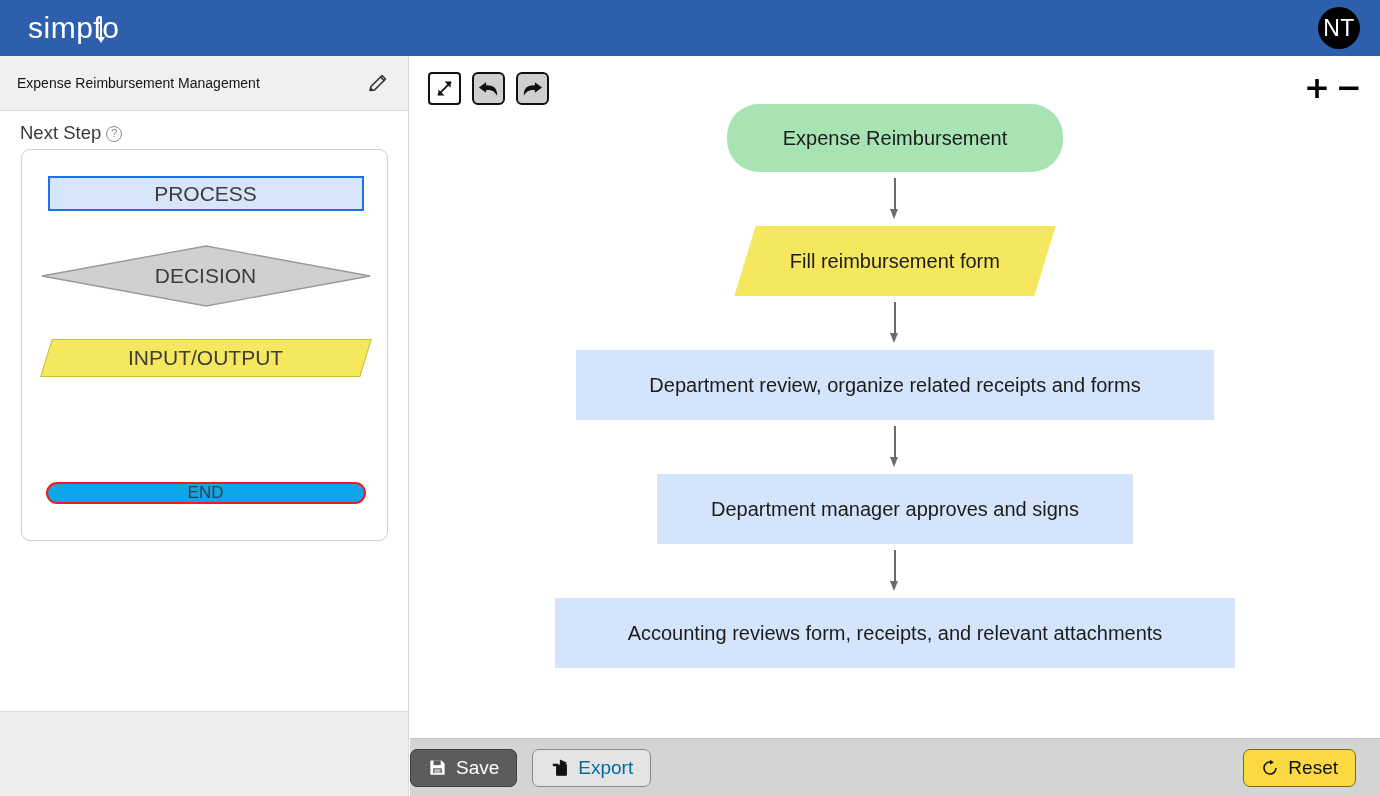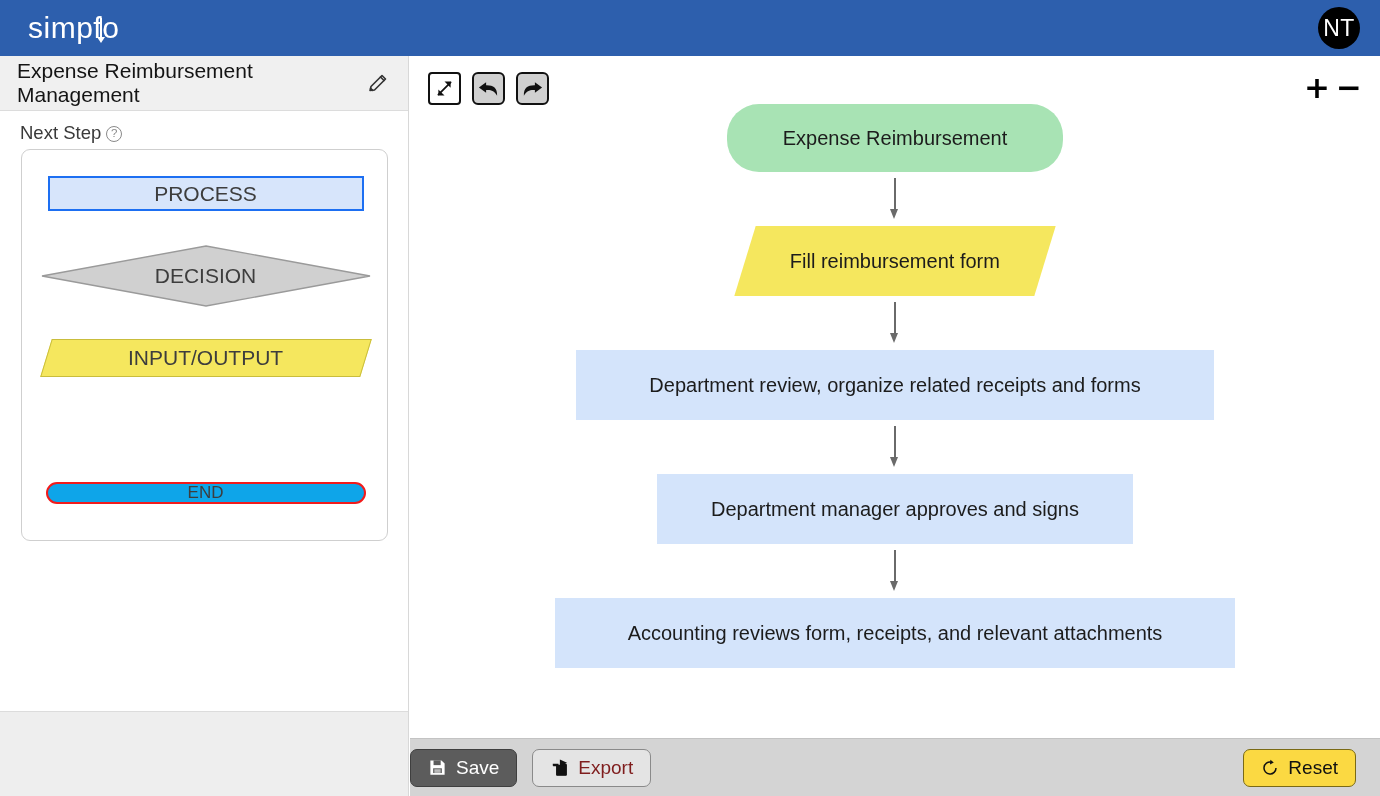--- a/index.html
+++ b/index.html
@@ -87,21 +87,21 @@
   #sidebar-title {
     height: 55px;
     background: #f0f0f0;
     border-bottom: 1px solid #dcdcdc;
     display: flex;
     align-items: center;
     justify-content: space-between;
     padding: 0 18px 0 17px;
   }
   #sidebar-title-text {
-    font-size: 21px;
+    font-size: 14px;
     color: #141414;
   }
   .pencil-icon { width: 24px; height: 24px; cursor: pointer; }
 
   #nextstep-row {
     display: flex;
     align-items: center;
     gap: 5px;
     padding: 11px 0 7px 20px;
   }
@@ -330,21 +330,21 @@
   .fbtn {
     display: flex; align-items: center; gap: 9px;
     height: 38px;
     padding: 0 17px;
     border-radius: 7px;
     font-size: 19px;
     cursor: pointer;
     border: 1.6px solid #6b6b6b;
   }
   .fbtn.save { background: #5c5c5c; color: #ffffff; border-color: #3f3f3f; }
-  .fbtn.export { background: #e4e4e4; color: #7f1d1d; border-color: #8a8a8a; }
+  .fbtn.export { background: #e4e4e4; color: #0369a1; border-color: #8a8a8a; }
   .fbtn.reset {
     background: #fbd942; color: #111111; border-color: #7a6a15;
     position: absolute; right: 24px;
   }
 </style>
 </head>
 <body>
 
 <div id="app">
 

